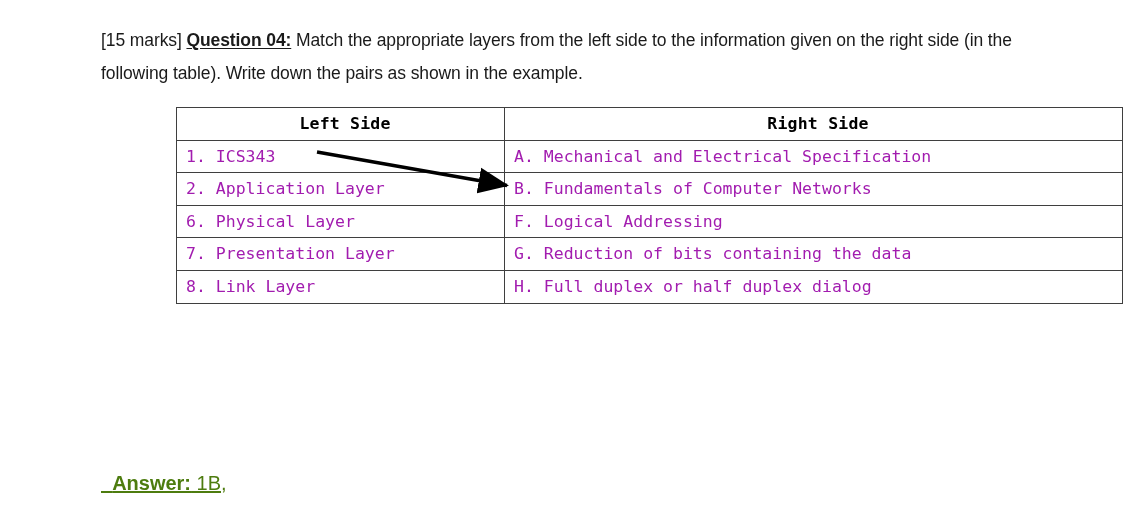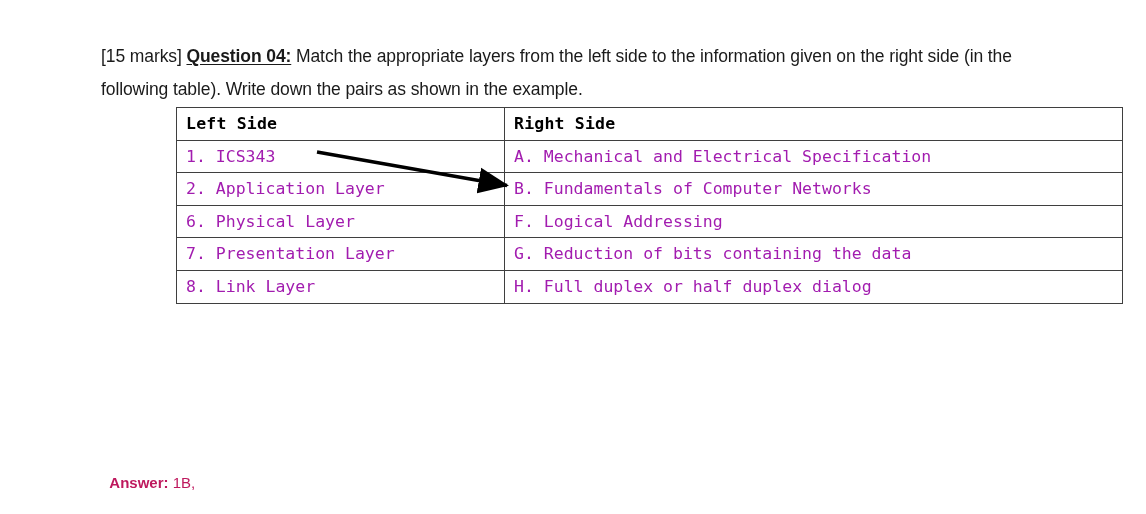--- a/index.html
+++ b/index.html
@@ -13,21 +13,21 @@
     position: relative;
     overflow: hidden;
     font-family: "Liberation Sans", sans-serif;
     color: #000000;
   }
 
   
   #question-prompt {
     position: absolute;
     left: 101px;
-    top: 40px;
+    top: 24px;
     width: 940px;
     font-size: 17.5px;
     line-height: 33px;
     color: #1a1a1a;
     letter-spacing: -0.1px;
   }
   #question-prompt .q-bold-underline {
     font-weight: bold;
     text-decoration: underline;
     text-underline-offset: 2px;
@@ -54,41 +54,43 @@
     line-height: 31.6px;
     white-space: pre;
     color: #a21caf;
     vertical-align: middle;
     overflow: hidden;
   }
   #match-table tr.header-row td {
     font-weight: bold;
     color: #000000;
     letter-spacing: 0.2px;
+    text-align: center;
   }
 
   
   #arrow-overlay {
     position: absolute;
     left: 0;
     top: 0;
     width: 1146px;
     height: 514px;
     pointer-events: none;
   }
 
   
   #answer-line {
     position: absolute;
     left: 101px;
     top: 447px;
-    font-size: 15px;
+    font-size: 20px;
     line-height: 24px;
-    color: #be185d;
+    color: #4d7c0f;
     white-space: pre;
+    text-decoration: underline;
   }
   #answer-line .ans-label { font-weight: bold; }
   #answer-line .ans-value { font-weight: normal; }
 </style>
 </head>
 <body>
 
 <div id="question-prompt">
   <span>[15 marks] </span><span class="q-bold-underline">Question 04:</span><span> Match the appropriate layers from the left side to the information given on the right side (in the following table). Write down the pairs as shown in the example.</span>
 </div>

